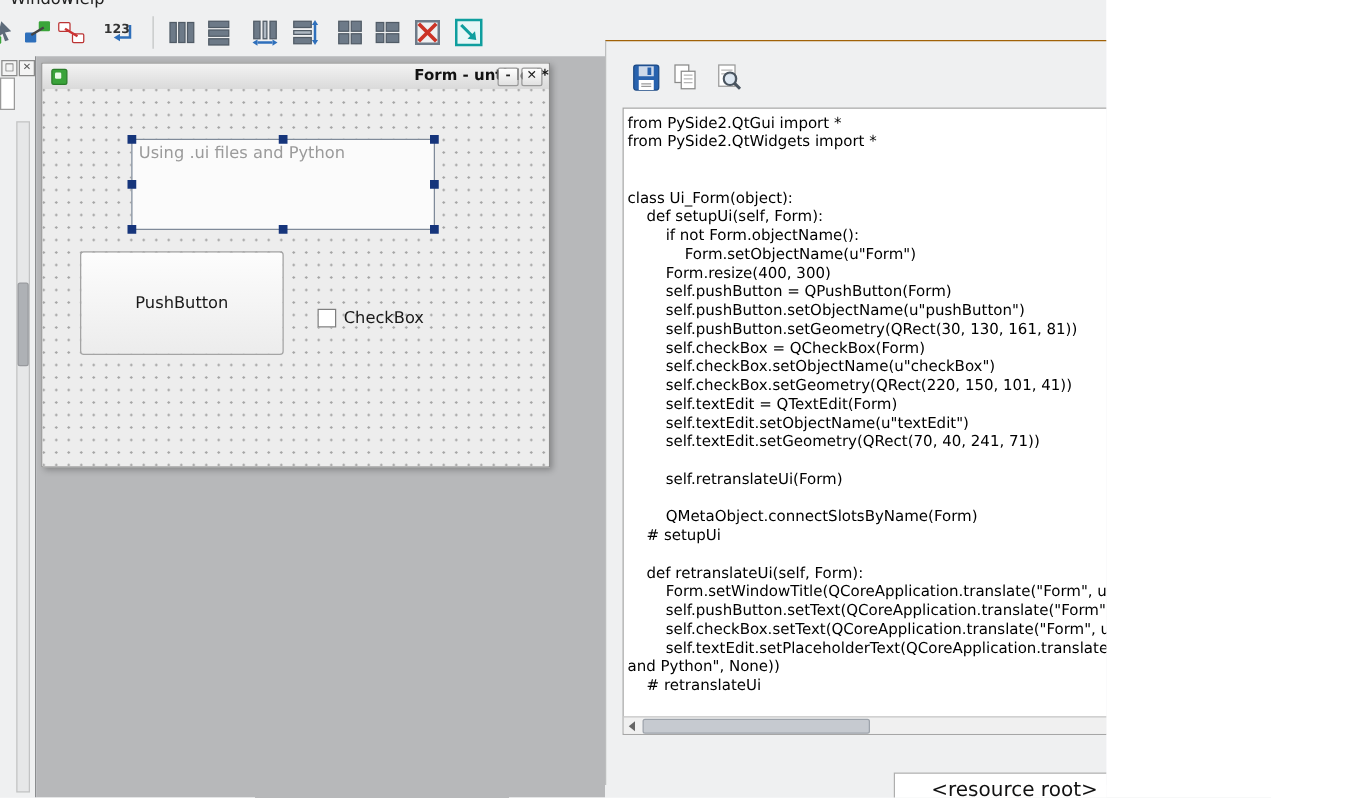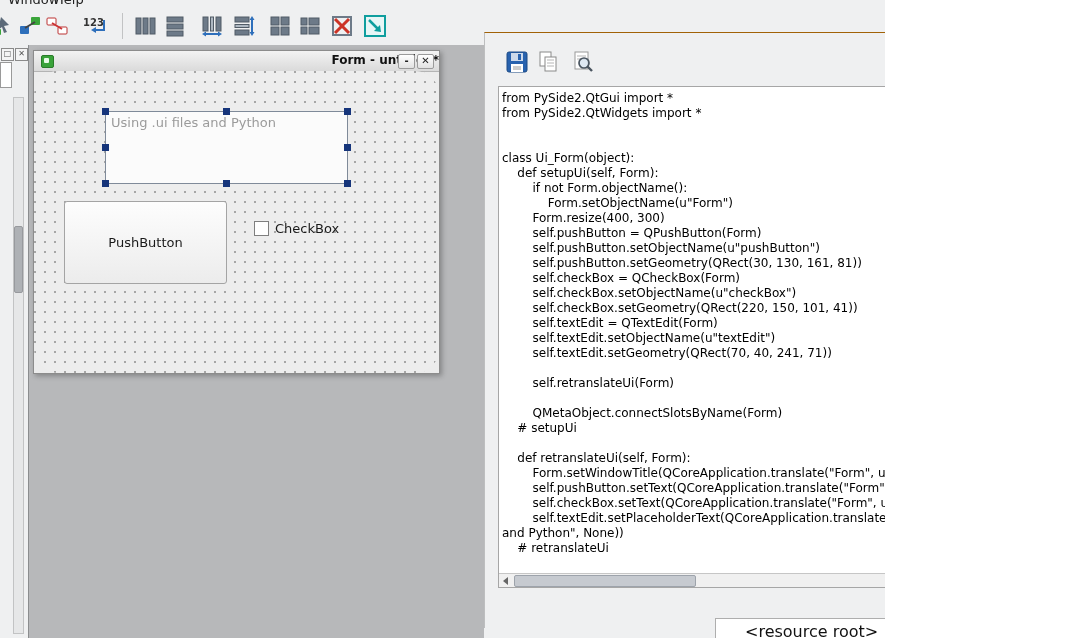--- a/index.html
+++ b/index.html
@@ -40,35 +40,35 @@
              border:1px solid #2a7c2a;}
   .form-icon::after{content:"";position:absolute;left:2px;top:2px;width:5px;height:5px;background:#eafbe8;border-radius:1px;}
   .title-text{position:absolute;left:0;right:0;top:2px;text-align:right;font-size:12px;color:#111;font-weight:bold;}
   .win-btn{position:absolute;top:3px;width:15px;height:13px;border:1px solid #9a9a9a;border-radius:2px;
            background:linear-gradient(#ffffff,#e1e1e1);font-size:10px;line-height:11px;text-align:center;
            font-weight:bold;color:#222;cursor:default;}
   .win-btn.min{left:364px;}
   .win-btn.cls{left:383px;}
   .canvas{position:absolute;left:0;top:20px;right:0;bottom:0;background:#ededed;
           background-image:radial-gradient(circle,#a6a6a6 1px,transparent 1.1px);
-          background-size:10px 10px;background-position:6px 6px;border-radius:24px;}
+          background-size:10px 10px;background-position:6px 6px;}
 
   .w-textedit{position:absolute;left:71px;top:40px;width:241px;height:71px;background:#fbfbfb;
               border:1px solid #7f8a99;}
   .placeholder{position:absolute;left:5px;top:3px;font-size:13px;color:#9b9b9b;}
   .handle{position:absolute;width:7px;height:7px;background:#16357b;}
   .h-tl{left:-4px;top:-4px;} .h-tm{left:calc(50% - 4px);top:-4px;} .h-tr{right:-4px;top:-4px;}
   .h-ml{left:-4px;top:calc(50% - 4px);} .h-mr{right:-4px;top:calc(50% - 4px);}
   .h-bl{left:-4px;bottom:-4px;} .h-bm{left:calc(50% - 4px);bottom:-4px;} .h-br{right:-4px;bottom:-4px;}
 
   .w-pushbutton{position:absolute;left:30px;top:130px;width:161px;height:81px;
                 background:linear-gradient(#fdfdfd,#ececec);border:1px solid #a4a4a4;border-radius:3px;
                 display:flex;align-items:center;justify-content:center;font-size:13px;color:#1a1a1a;}
   .w-checkbox{position:absolute;left:220px;top:150px;width:101px;height:41px;
-              display:flex;align-items:flex-start;gap:6px;font-size:13px;}
+              display:flex;align-items:flex-end;gap:6px;font-size:13px;}
   .cb-indicator{width:13px;height:13px;background:#fff;border:1px solid #7f7f7f;flex:0 0 auto;}
 
   
   .dialog{position:absolute;left:484px;top:32px;width:593px;height:595px;background:#eff0f1;
           border-left:1px solid #bdbebf;border-top:1px solid #a16207;}
   .dicon{position:absolute;top:17px;width:24px;height:24px;}
   .dicon.save{left:20px;} .dicon.copy{left:51px;} .dicon.find{left:86px;}
 
   .code-box{position:absolute;left:13px;top:53px;width:566px;height:500px;background:#ffffff;
             border:1px solid #a6a6a6;}

